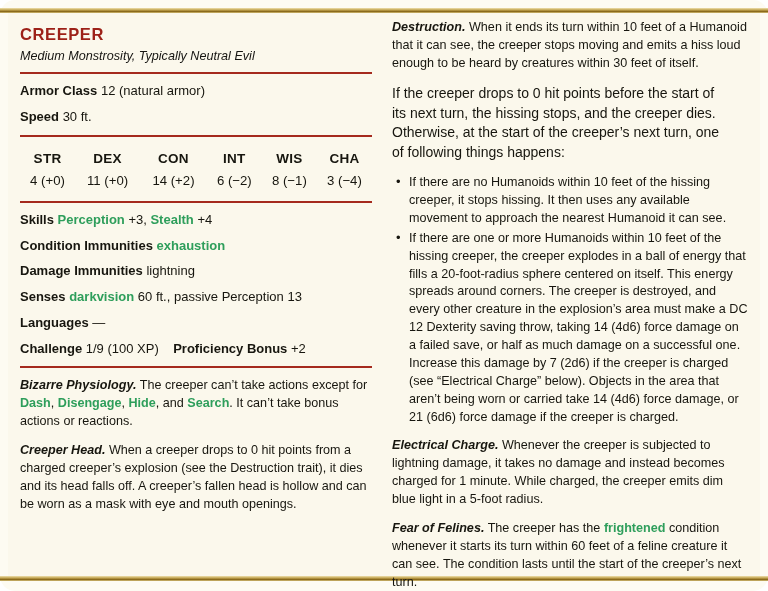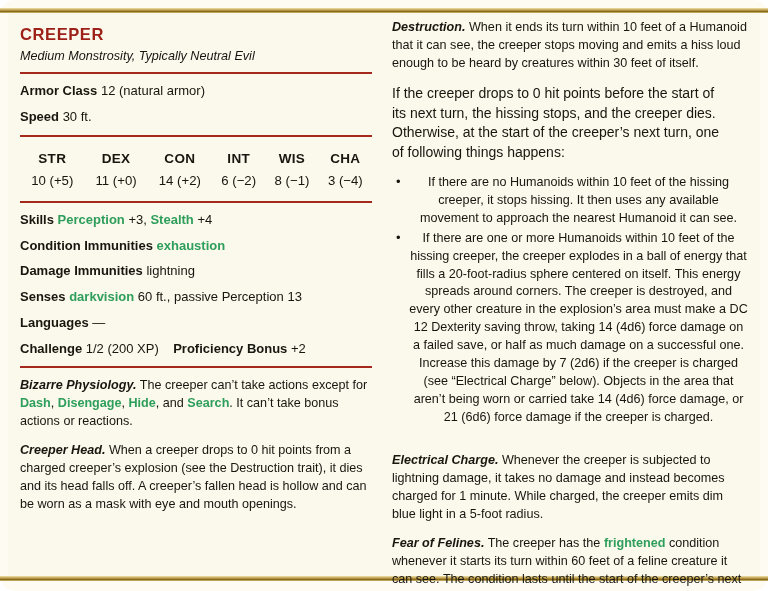--- a/index.html
+++ b/index.html
@@ -133,24 +133,23 @@
   }
 
   .para {
     font-size: 14px;
     color: #17160f;
     line-height: 1.42;
     margin: 0 16px 11px 0;
   }
 
   ul.bullets {
-    margin: 0 0 26px 0;
+    margin: 0 0 11px 0;
     padding-left: 17px;
     list-style: none;
-    text-align: center;
   }
   ul.bullets li {
     font-size: 12.6px;
     color: #17160f;
     line-height: 1.42;
     margin: 0 0 2px 0;
     position: relative;
   }
   ul.bullets li::before {
     content: "\2022";
@@ -195,21 +194,21 @@
             <th>STR</th>
             <th>DEX</th>
             <th>CON</th>
             <th>INT</th>
             <th>WIS</th>
             <th>CHA</th>
           </tr>
         </thead>
         <tbody>
           <tr>
-            <td>10 (+5)</td>
+            <td>4 (+0)</td>
             <td>11 (+0)</td>
             <td>14 (+2)</td>
             <td>6 (−2)</td>
             <td>8 (−1)</td>
             <td>3 (−4)</td>
           </tr>
         </tbody>
       </table>
 
       <hr class="rule">
@@ -234,21 +233,21 @@
         <span class="green">darkvision</span><span> 60 ft., passive Perception 13</span>
       </div>
 
       <div class="attr-line">
         <span class="attr-label">Languages</span>
         <span>—</span>
       </div>
 
       <div class="attr-line">
         <span class="attr-label">Challenge</span>
-        <span>1/2 (200 XP)</span>
+        <span>1/9 (100 XP)</span>
         &nbsp;&nbsp;
         <span class="attr-label">Proficiency Bonus</span>
         <span>+2</span>
       </div>
 
       <hr class="rule">
 
       <p class="trait"><span class="trait-name">Bizarre Physiology.</span><span> The creeper can’t take actions except for </span><span class="green">Dash</span><span>, </span><span class="green">Disengage</span><span>, </span><span class="green">Hide</span><span>, and </span><span class="green">Search</span><span>. It can’t take bonus actions or reactions.</span></p>
 
       <p class="trait"><span class="trait-name">Creeper Head.</span><span> When a creeper drops to 0 hit points from a charged creeper’s explosion (see the Destruction trait), it dies and its head falls off. A creeper’s fallen head is hollow and can be worn as a mask with eye and mouth openings.</span></p>

